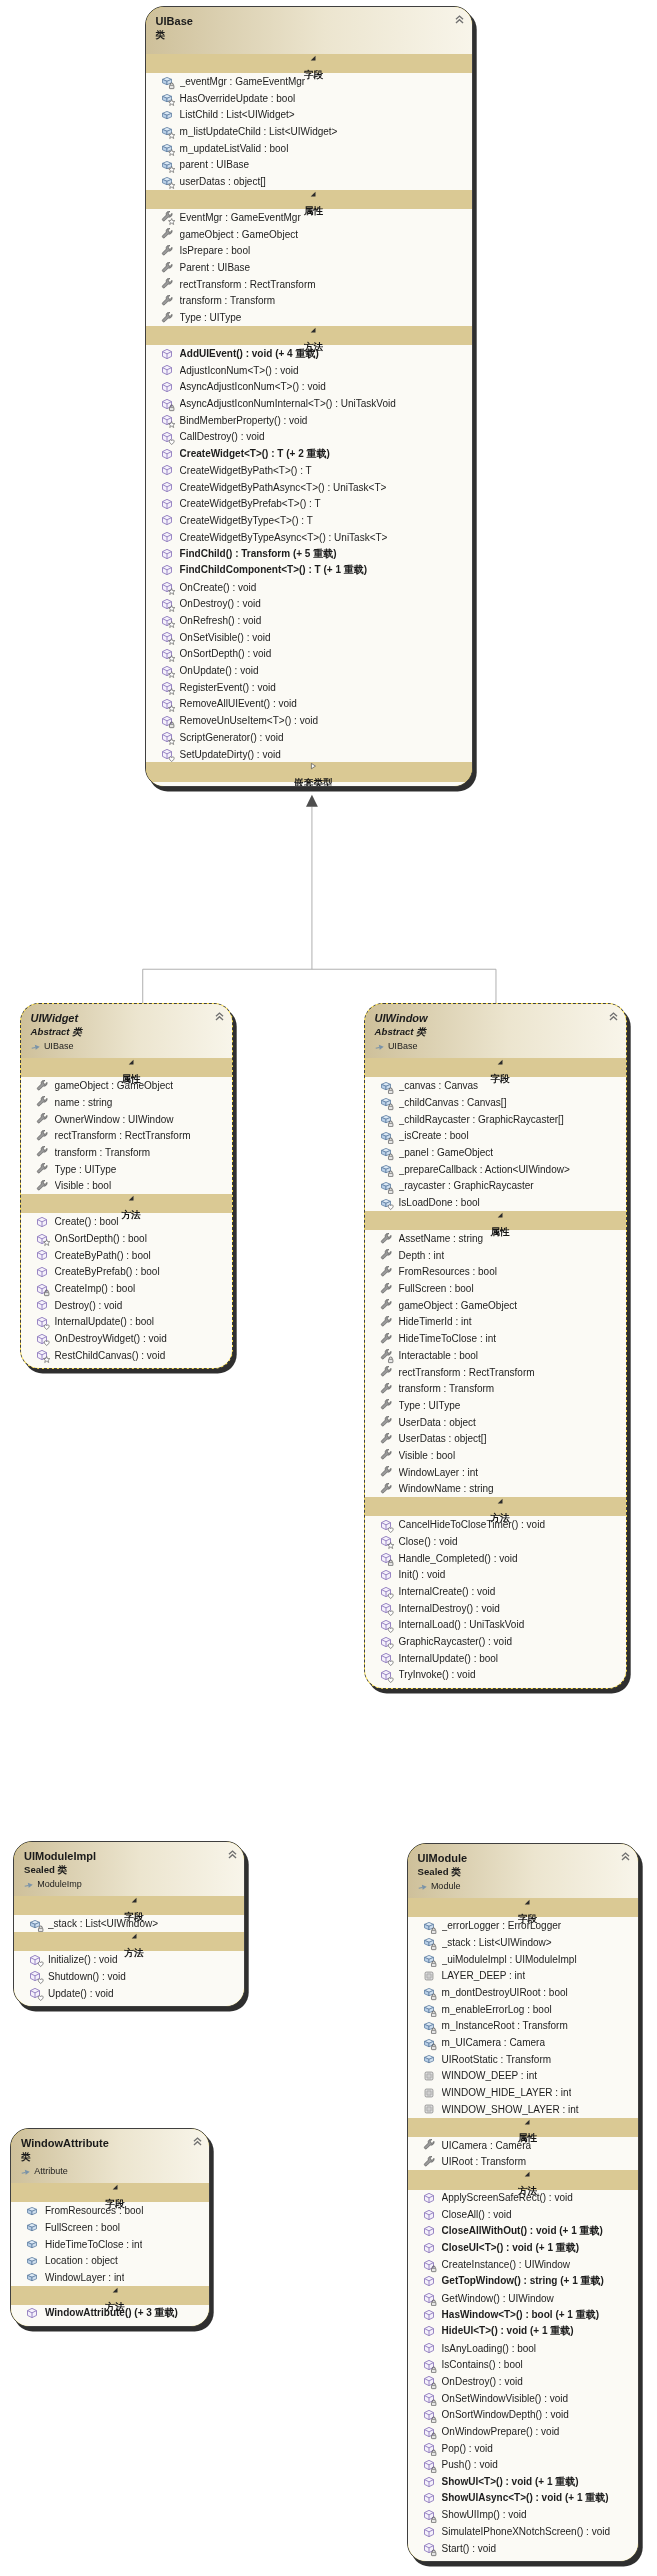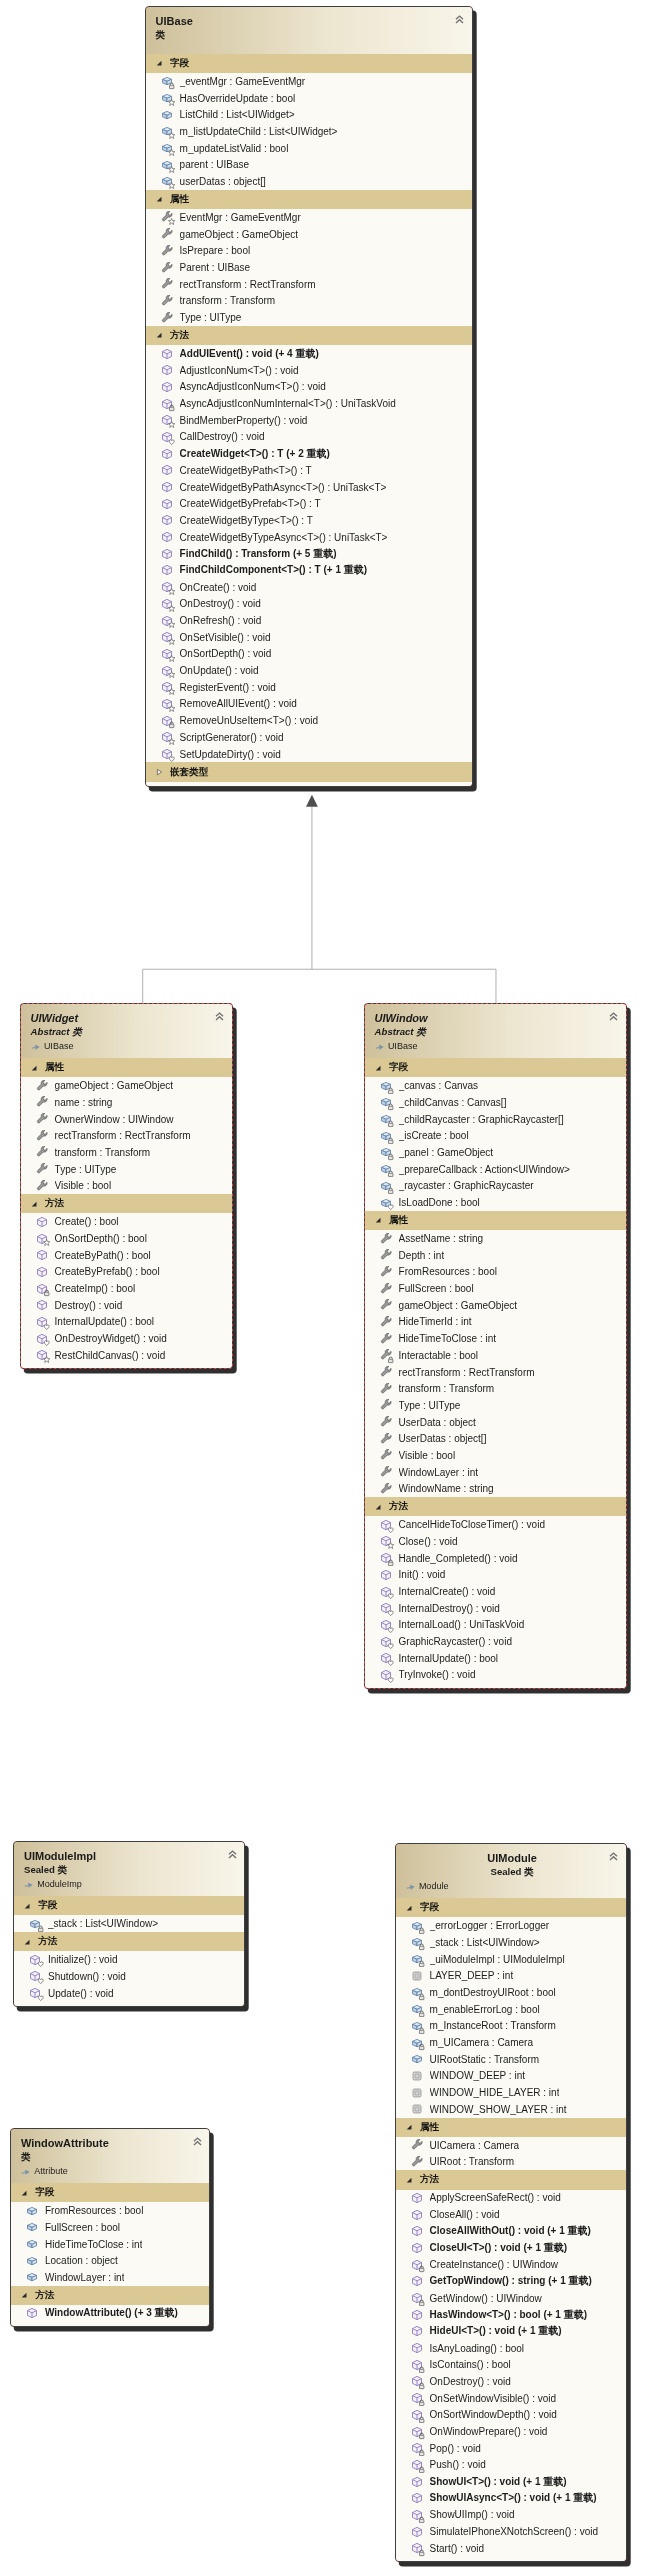--- a/index.html
+++ b/index.html
@@ -1,33 +1,33 @@
 <!DOCTYPE html>
 <html style="font-size:12px"><head>
 <meta charset="utf-8">
 <style>
   html,body{margin:0;padding:0;background:#ffffff;}
   #diagram{position:relative;font-family:"Liberation Sans",sans-serif;overflow:hidden;}
   #connector-layer{position:absolute;left:0;top:0;pointer-events:none;}
-  .cbox{position:absolute;box-sizing:border-box;border:1.5px solid #3f3f3f;border-radius:4px;
-        background:#ef4444;box-shadow:3.7px 4.5px 0 rgba(18,18,18,0.88);overflow:hidden;}
+  .cbox{position:absolute;box-sizing:border-box;border:1.5px solid #3f3f3f;border-radius:19px;
+        background:#fde047;box-shadow:3.7px 4.5px 0 rgba(18,18,18,0.88);overflow:hidden;}
   .cbox.abstract{border:1.1px dashed #3f3f3f;}
   .chead{position:relative;background:linear-gradient(90deg,#cec09a 0%,#ece5cf 55%,#f8f5ea 100%);
          padding:6.7px 7.4px 5.2px 9.6px;}
   .chead.nob{padding-bottom:12.6px;}
   .ctitle{font-size:11px;font-weight:bold;color:#1a1a1a;line-height:14px;}
   .ckind{font-size:9.6px;font-weight:bold;color:#1a1a1a;line-height:13.4px;}
   .abstract .ctitle,.abstract .ckind{font-style:italic;}
   .cbase{font-size:9px;color:#1c1c1c;line-height:12.6px;margin-top:2.2px;display:flex;align-items:center;gap:3.7px;}
   .barrow{width:9.6px;height:9.6px;display:inline-block;flex:0 0 9.6px;}
   .barrow svg{width:9.6px;height:9.6px;display:block;}
   .collapse{position:absolute;top:6.7px;right:6.7px;width:11px;height:11px;cursor:pointer;}
   .collapse svg{width:11px;height:11px;display:block;}
   .band{background:#dac994;height:19.3px;display:flex;align-items:center;gap:6.7px;
-        padding-left:9px;font-size:9.6px;font-weight:bold;color:#141414;cursor:default;}
+        padding-left:9px;font-size:9.6px;font-weight:bold;color:#141414;cursor:default;flex-direction:column;}
   .exp{width:8.2px;height:8.2px;display:inline-block;flex:0 0 8.2px;}
   .exp svg{width:8.2px;height:8.2px;display:block;}
   .row{height:16.7px;display:flex;align-items:center;gap:6px;padding-left:15px;
        font-size:10px;color:#1c1c1c;white-space:nowrap;overflow:hidden;background:#fbfaf5;}
   .row.bold{font-weight:bold;}
   .micon{position:relative;width:12.6px;height:12px;flex:0 0 12.6px;}
   .micon > svg{width:12px;height:12px;display:block;}
   .micon .b{position:absolute;right:-2.2px;bottom:-2.2px;width:7.4px;height:7.4px;}
   .micon .b svg{width:7.4px;height:7.4px;display:block;}
   .mtext{overflow:hidden;}
@@ -1320,21 +1320,21 @@
           <span class="b">
             <svg viewBox="0 0 10 10">
               <path d="M5 8.8C1.4 6.1 1.1 3.9 2.4 2.9c1-.8 2.1-.3 2.6.7.5-1 1.6-1.5 2.6-.7 1.3 1 1 3.2-2.6 5.9z" fill="#ffffff" stroke="#4d4d4d" stroke-width="0.9"></path>
             </svg>
           </span>
         </span>
         <span class="mtext">Update() : void</span>
       </div>
       <div class="cfoot"></div>
     </div>
-    <div class="cbox" style="left: 395px; top: 1843px; width: 232px; text-align: center;">
+    <div class="cbox" style="left: 407px; top: 1843px; width: 232px;">
       <div class="chead">
         <div class="ctitle">UIModule</div>
         <div class="ckind">Sealed 类</div>
         <div class="cbase">
           <span class="barrow">
             <svg viewBox="0 0 13 13">
               <line x1="1" y1="8.5" x2="6" y2="7.5" stroke="#7a93a8" stroke-width="1.6"></line>
               <polygon points="5.2,3.8 11.8,6.4 6.4,10.6" fill="#7a93a8"></polygon>
             </svg>
           </span>

